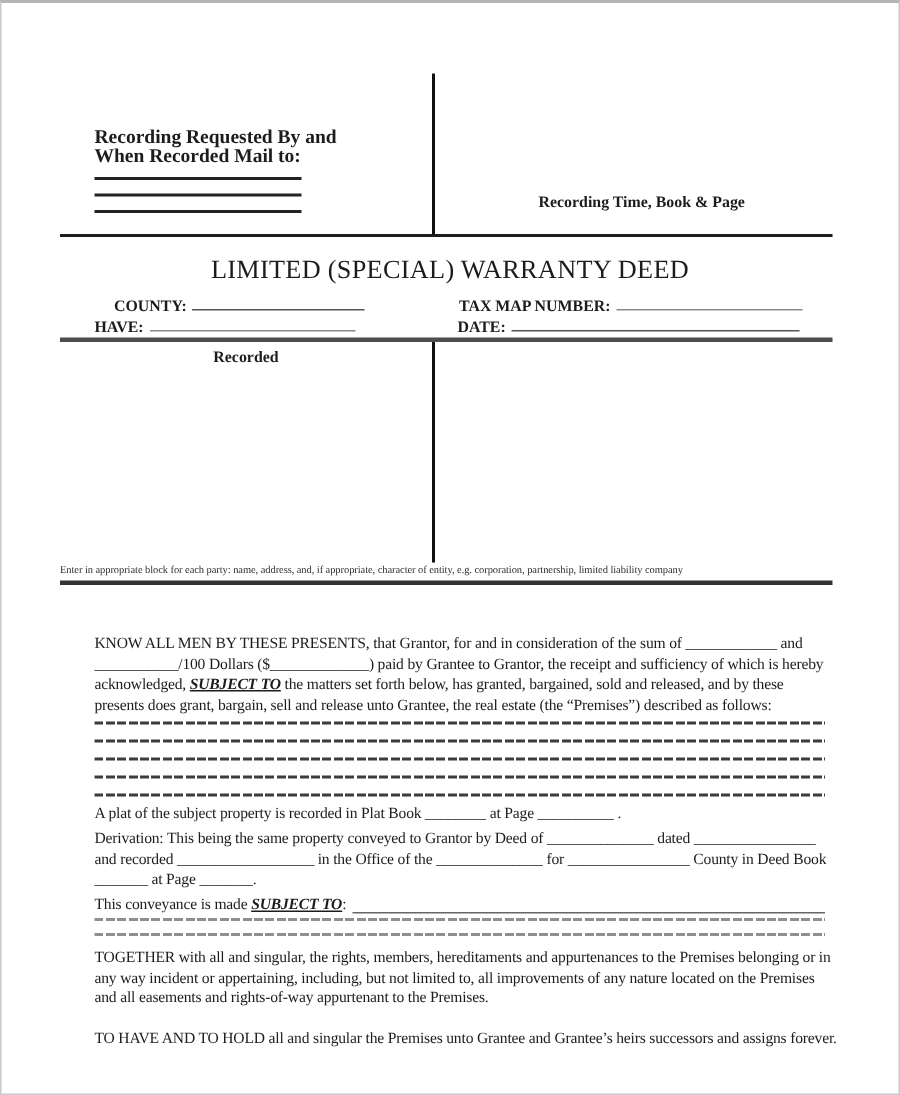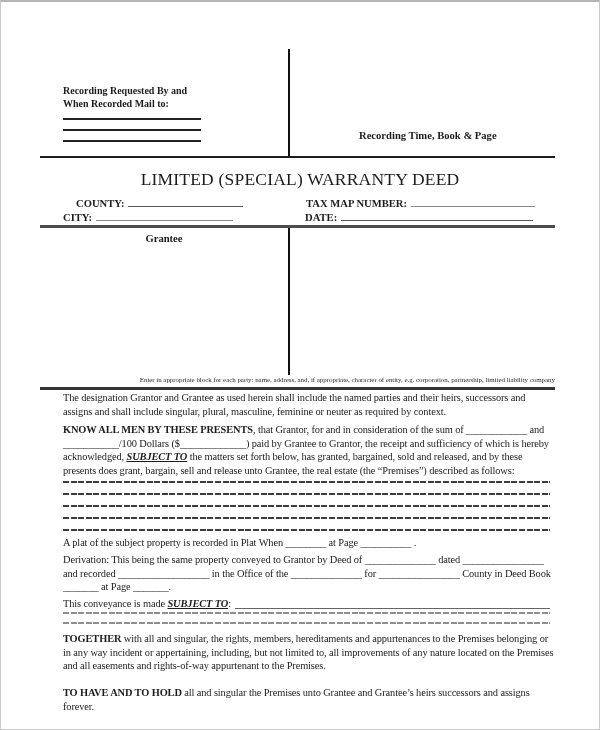--- a/index.html
+++ b/index.html
@@ -4,40 +4,40 @@
 <style>
   html,body{margin:0;padding:0;background:#ffffff;}
   .page{
     position:relative;width:600px;height:730px;background:#fff;
     font-family:"Liberation Serif","DejaVu Serif",serif;color:#1c1c1c;
     overflow:hidden;box-sizing:border-box;
   }
   .page-frame{position:absolute;inset:0;border:1px solid #c9c9c9;border-top:2px solid #b5b5b5;pointer-events:none;}
   .abs{position:absolute;}
   .para{font-size:10.4px;line-height:13.6px;letter-spacing:-0.12px;text-align:left;}
-  .seg-bold{font-weight:700;}
+  .seg-bold{font-weight:400;}
   .seg-bolditalic{font-weight:700;font-style:italic;text-decoration:underline;}
   
   .v-rule{background:#111;width:1.5px;}
-  .rec-block{left:63px;top:84px;font-size:10px;line-height:13px;font-weight:700;}
+  .rec-block{left:63px;top:84px;font-size:13px;line-height:13px;font-weight:700;}
   .mail-line{width:138px;height:0;border-top:2px solid #232323;}
   .mail-line.first{margin-top:8px;}
   .mail-line + .mail-line{margin-top:9px;}
   .rec-time{left:359px;top:130px;font-size:10.6px;font-weight:700;}
   .hrule{height:2px;background:#1d1d1d;}
   .hrule.thick{height:3px;background:#4d4d4d;}
   .hrule.mid{height:2.5px;background:#333;}
   .deed-title{left:0;top:169px;width:600px;text-align:center;font-size:17.5px;font-weight:400;letter-spacing:0.2px;}
   
   .frow{font-size:10.6px;font-weight:700;white-space:nowrap;}
   .uline{display:inline-block;height:10px;border-bottom:1.2px solid #8a8a8a;margin-left:4px;}
   .uline.dark{border-bottom:1.2px solid #555;}
   
   .party-head{font-size:10.6px;font-weight:700;text-align:center;}
-  .party-note{left:40px;top:375.5px;width:515px;text-align:right;font-size:7px;letter-spacing:-0.05px;color:#2e2e2e;}
+  .party-note{left:40px;top:375.5px;width:515px;text-align:left;font-size:7px;letter-spacing:-0.05px;color:#2e2e2e;}
   
   .write-line{
     height:2px;
     background:repeating-linear-gradient(90deg,#3c3c3c 0 6px,rgba(0,0,0,0) 6px 7.6px);
   }
   .write-line.grey{
     height:1.6px;
     background:repeating-linear-gradient(90deg,#8f8f8f 0 6px,rgba(0,0,0,0) 6px 7.6px);
   }
   .subject-row{display:flex;}
@@ -65,46 +65,45 @@
 
   <div class="abs deed-title">LIMITED (SPECIAL) WARRANTY DEED</div>
 
   <div class="abs frow" style="left:76px;top:196px;">
     <span>COUNTY:</span><span class="uline dark" style="width:115px;"></span>
   </div>
   <div class="abs frow" style="left:306px;top:196px;">
     <span>TAX MAP NUMBER:</span><span class="uline" style="width:124px;"></span>
   </div>
   <div class="abs frow" style="left:63px;top:210px;">
-    <span>CITY:</span><span class="uline" style="width:137px;"></span>
+    <span>HAVE:</span><span class="uline" style="width:137px;"></span>
   </div>
   <div class="abs frow" style="left:305px;top:210px;">
     <span>DATE:</span><span class="uline dark" style="width:192px;"></span>
   </div>
 
   <div class="abs hrule thick" style="left:40px;top:225px;width:515px;"></div>
 
-  <div class="abs party-head" style="left:40px;top:233px;width:248px;">Grantee</div>
+  <div class="abs party-head" style="left:40px;top:233px;width:248px;">Recorded</div>
   <div class="abs v-rule" style="left:288px;top:228px;height:147px;"></div>
 
   <div class="abs party-note">Enter in appropriate block for each party: name, address, and, if appropriate, character of entity, e.g. corporation, partnership, limited liability company</div>
 
   <div class="abs hrule mid" style="left:40px;top:387px;width:515px;"></div>
 
-  <div class="abs para" style="left:63px;top:391px;width:486px;"><span>The designation Grantor and Grantee as used herein shall include the named parties and their heirs, successors and assigns and shall include singular, plural, masculine, feminine or neuter as required by context.</span></div>
 
   <div class="abs para" style="left:63px;top:423px;width:490px;"><span class="seg-bold">KNOW ALL MEN BY THESE PRESENTS</span><span>, that Grantor, for and in consideration of the sum of ____________ and ___________/100 Dollars ($_____________) paid by Grantee to Grantor, the receipt and sufficiency of which is hereby acknowledged, </span><span class="seg-bolditalic">SUBJECT TO</span><span> the matters set forth below, has granted, bargained, sold and released, and by these presents does grant, bargain, sell and release unto Grantee, the real estate (the “Premises”) described as follows:</span></div>
 
   <div class="abs write-line" style="left:63px;top:481px;width:487px;"></div>
   <div class="abs write-line" style="left:63px;top:493px;width:487px;"></div>
   <div class="abs write-line" style="left:63px;top:505px;width:487px;"></div>
   <div class="abs write-line" style="left:63px;top:517px;width:487px;"></div>
   <div class="abs write-line" style="left:63px;top:529px;width:487px;"></div>
 
-  <div class="abs para" style="left:63px;top:536px;width:490px;"><span>A plat of the subject property is recorded in Plat When ________ at Page __________ .</span></div>
+  <div class="abs para" style="left:63px;top:536px;width:490px;"><span>A plat of the subject property is recorded in Plat Book ________ at Page __________ .</span></div>
 
   <div class="abs para" style="left:63px;top:553px;width:494px;"><span>Derivation:  This being the same property conveyed to Grantor by Deed of ______________ dated ________________ and recorded __________________ in the Office of the ______________ for ________________ County in Deed Book _______ at Page _______.</span></div>
 
   <div class="abs para subject-row" style="left:63px;top:597px;width:487px;">
     <span style="white-space:nowrap;"><span>This conveyance is made </span><span class="seg-bolditalic">SUBJECT TO</span><span>:</span></span>
     <span class="fill-line"></span>
   </div>
   <div class="abs write-line grey" style="left:63px;top:612px;width:487px;"></div>
   <div class="abs write-line grey" style="left:63px;top:622px;width:487px;"></div>
 

